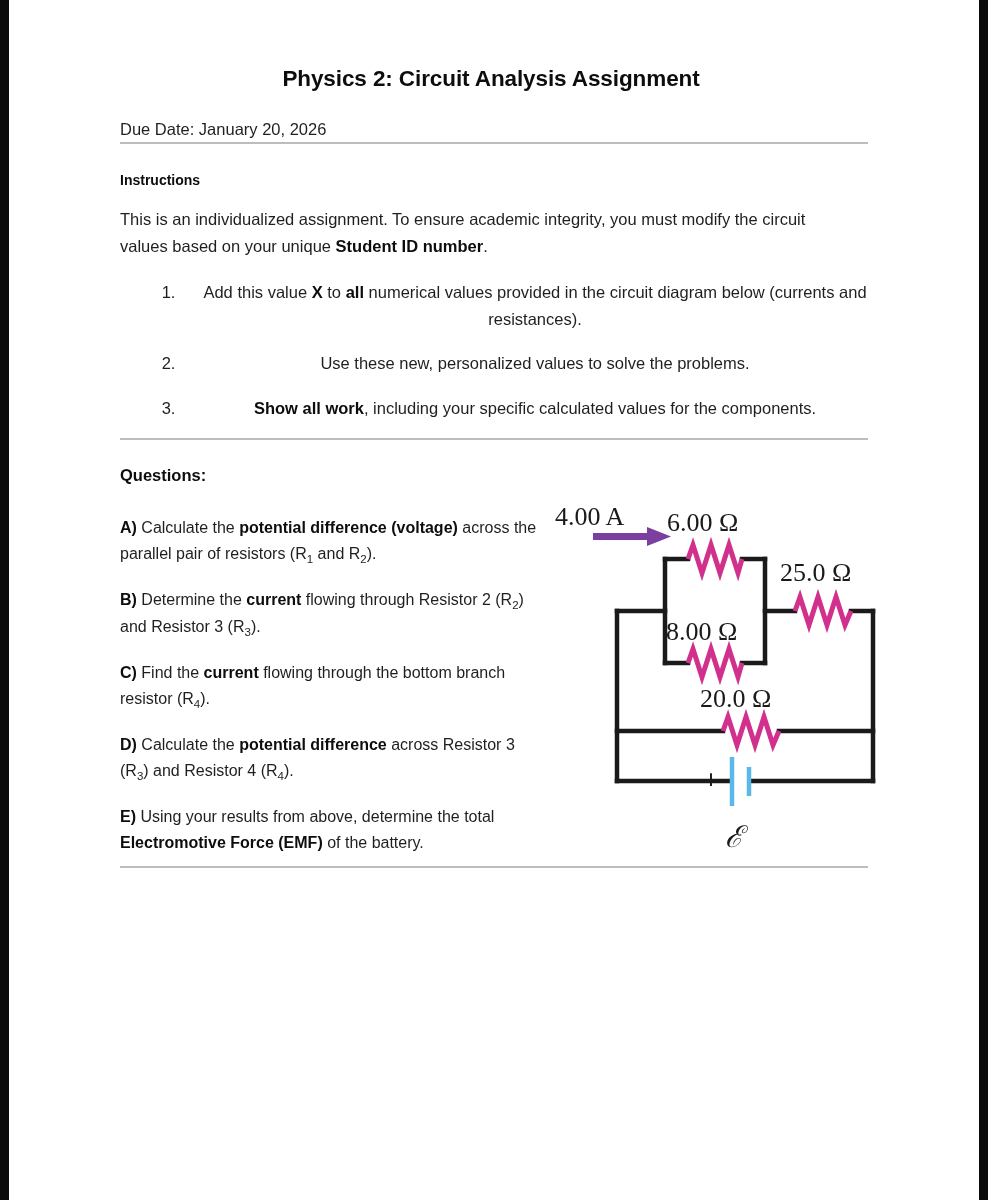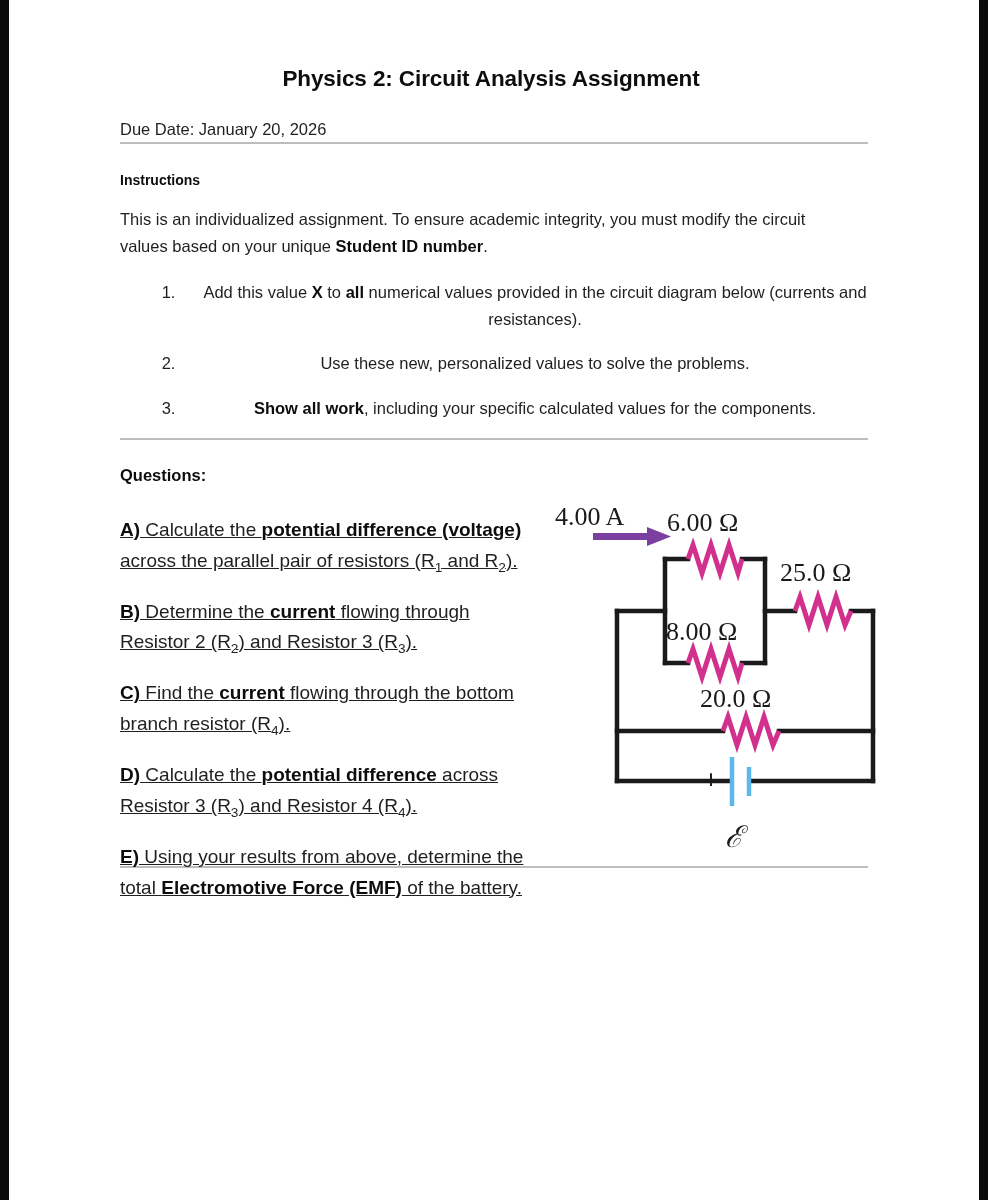--- a/index.html
+++ b/index.html
@@ -108,25 +108,24 @@
   
   .qa-block { position: relative; margin-top: 26px; height: 400px; }
   .q-col { width: 420px; }
   .q-head {
     font-size: 16.5px;
     font-weight: bold;
     color: #0d0d0d;
     margin-bottom: 30px;
   }
   .q-item {
-    font-size: 19px;
+    font-size: 16px;
     line-height: 1.62;
     color: #1f1f1f;
     margin-bottom: 18px;
-    text-decoration: underline;
   }
   .q-item .q-letter { font-weight: bold; color: #0d0d0d; }
   .q-item b { font-weight: bold; color: #0d0d0d; }
   .q-item sub { font-size: 0.72em; }
 
   
   .figure {
     position: absolute;
     left: 435px;
     top: 33px;

